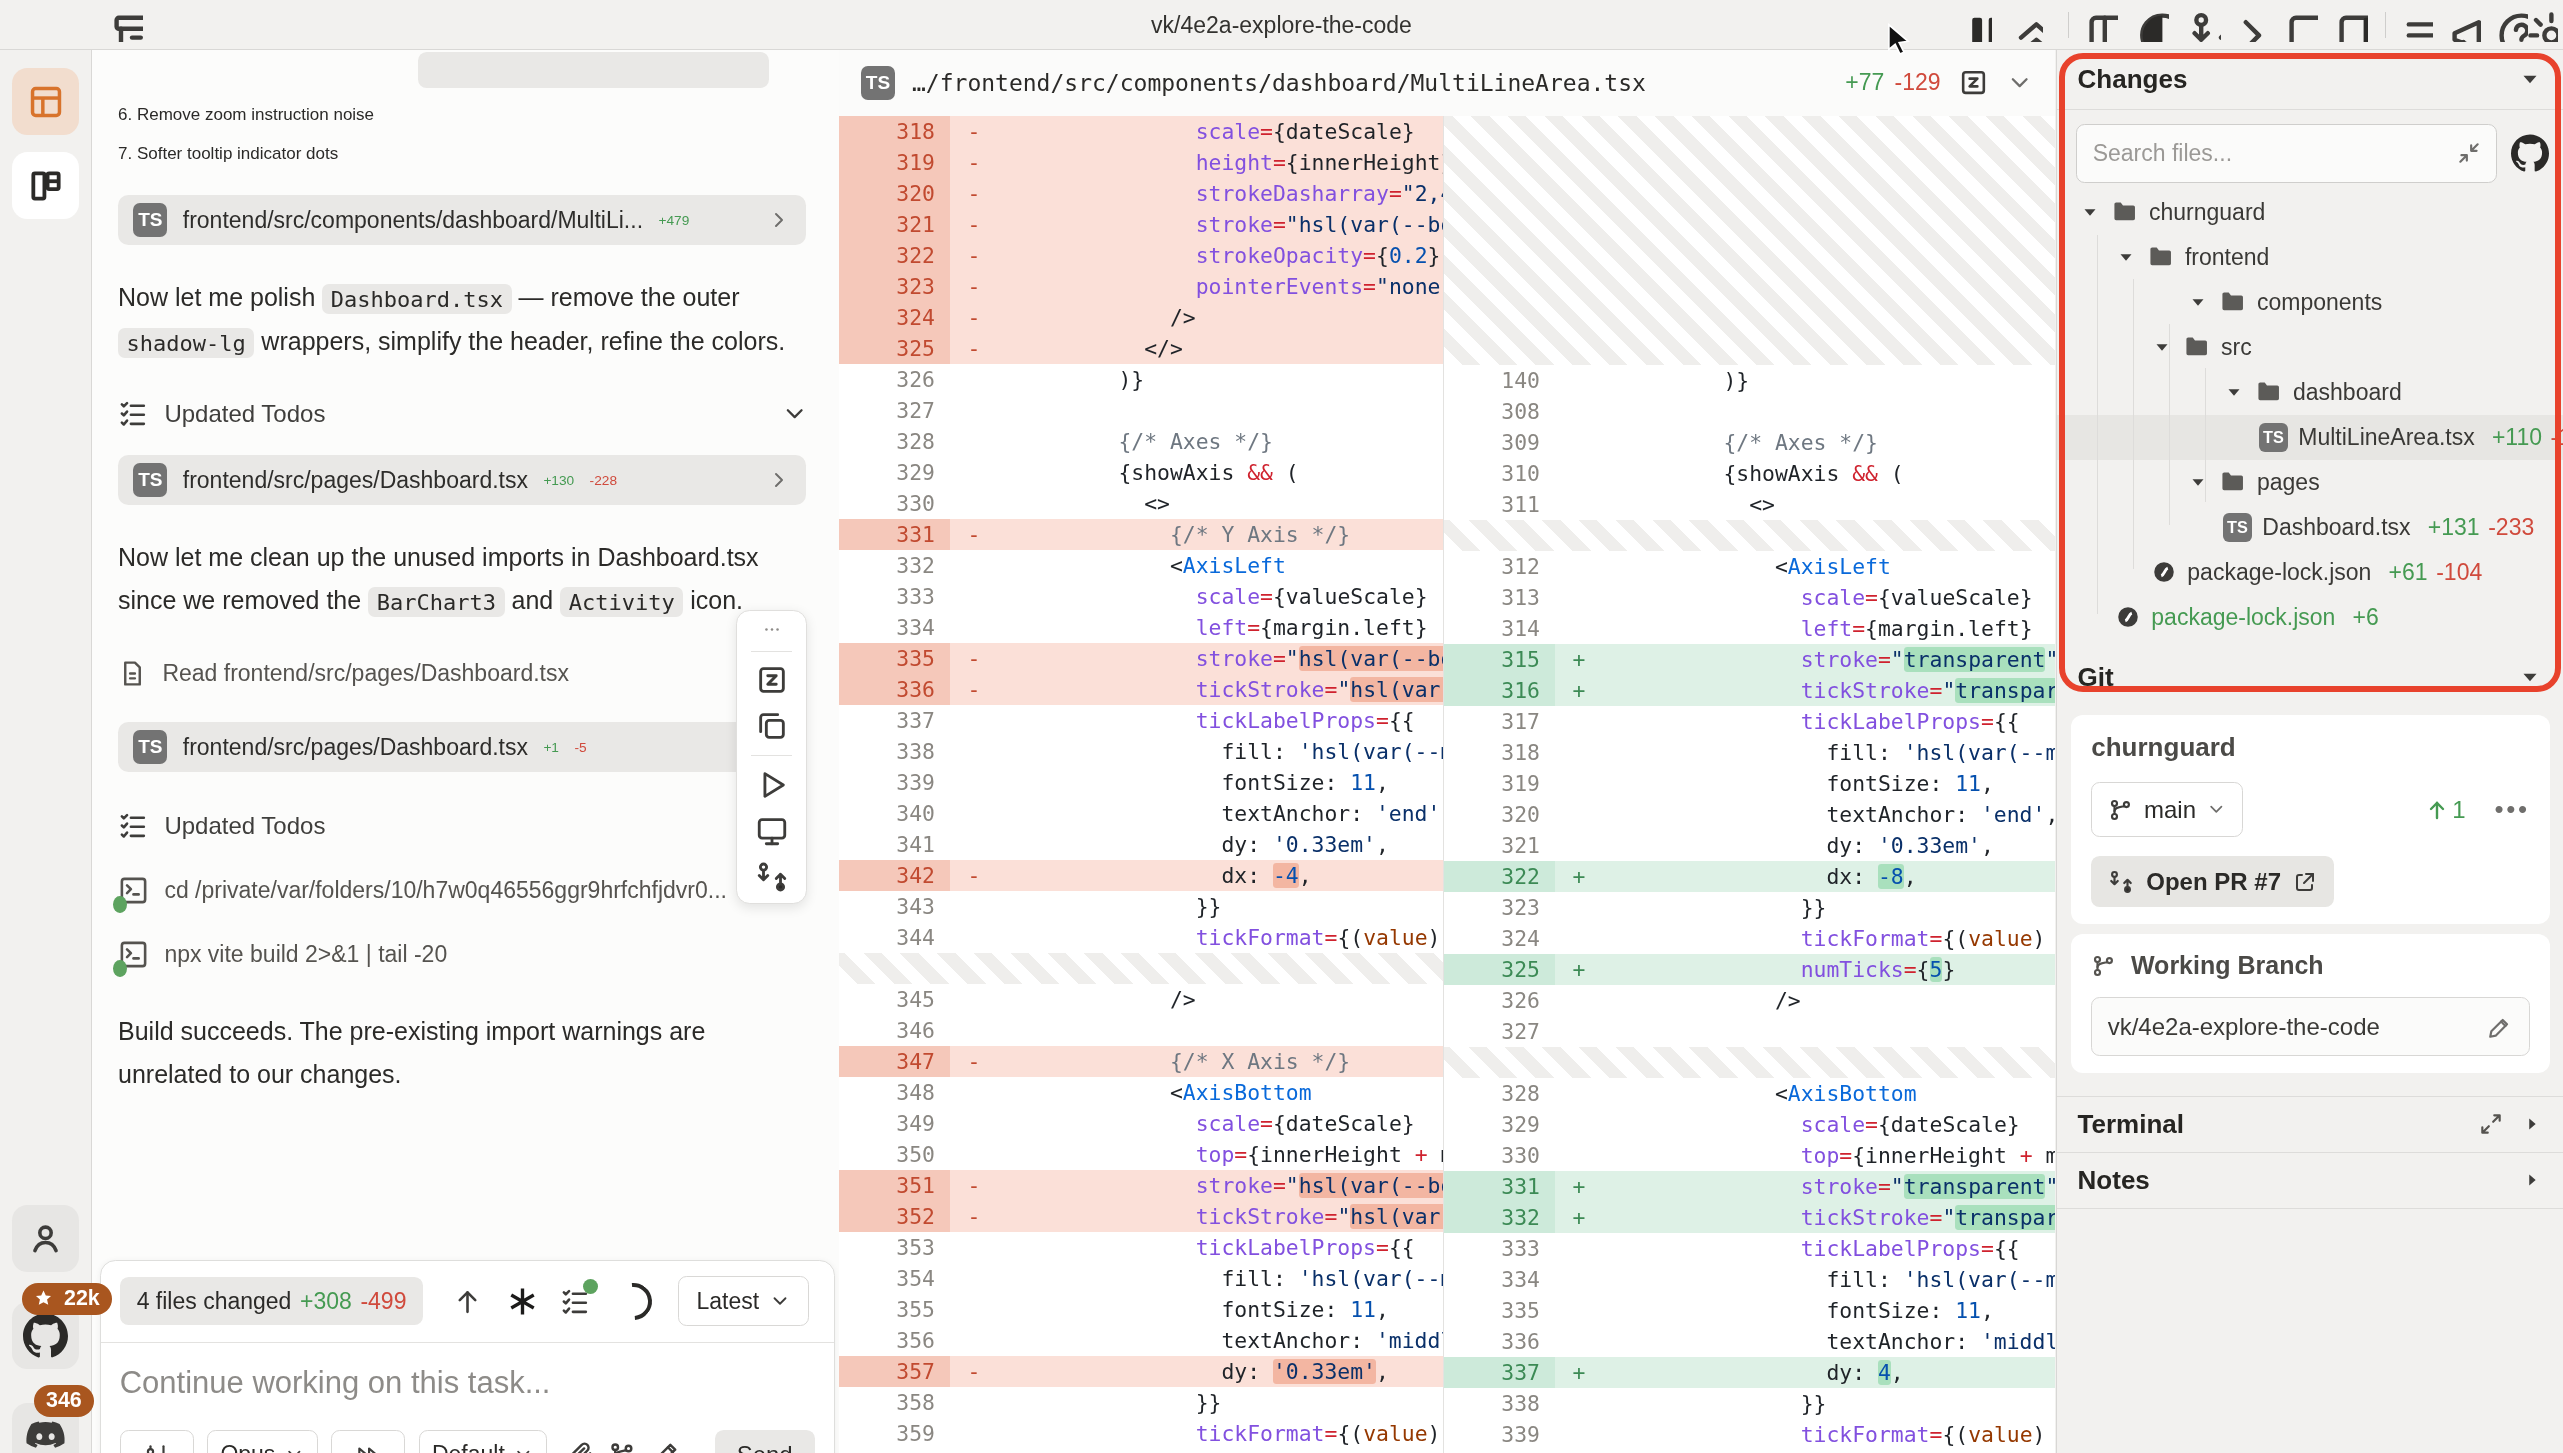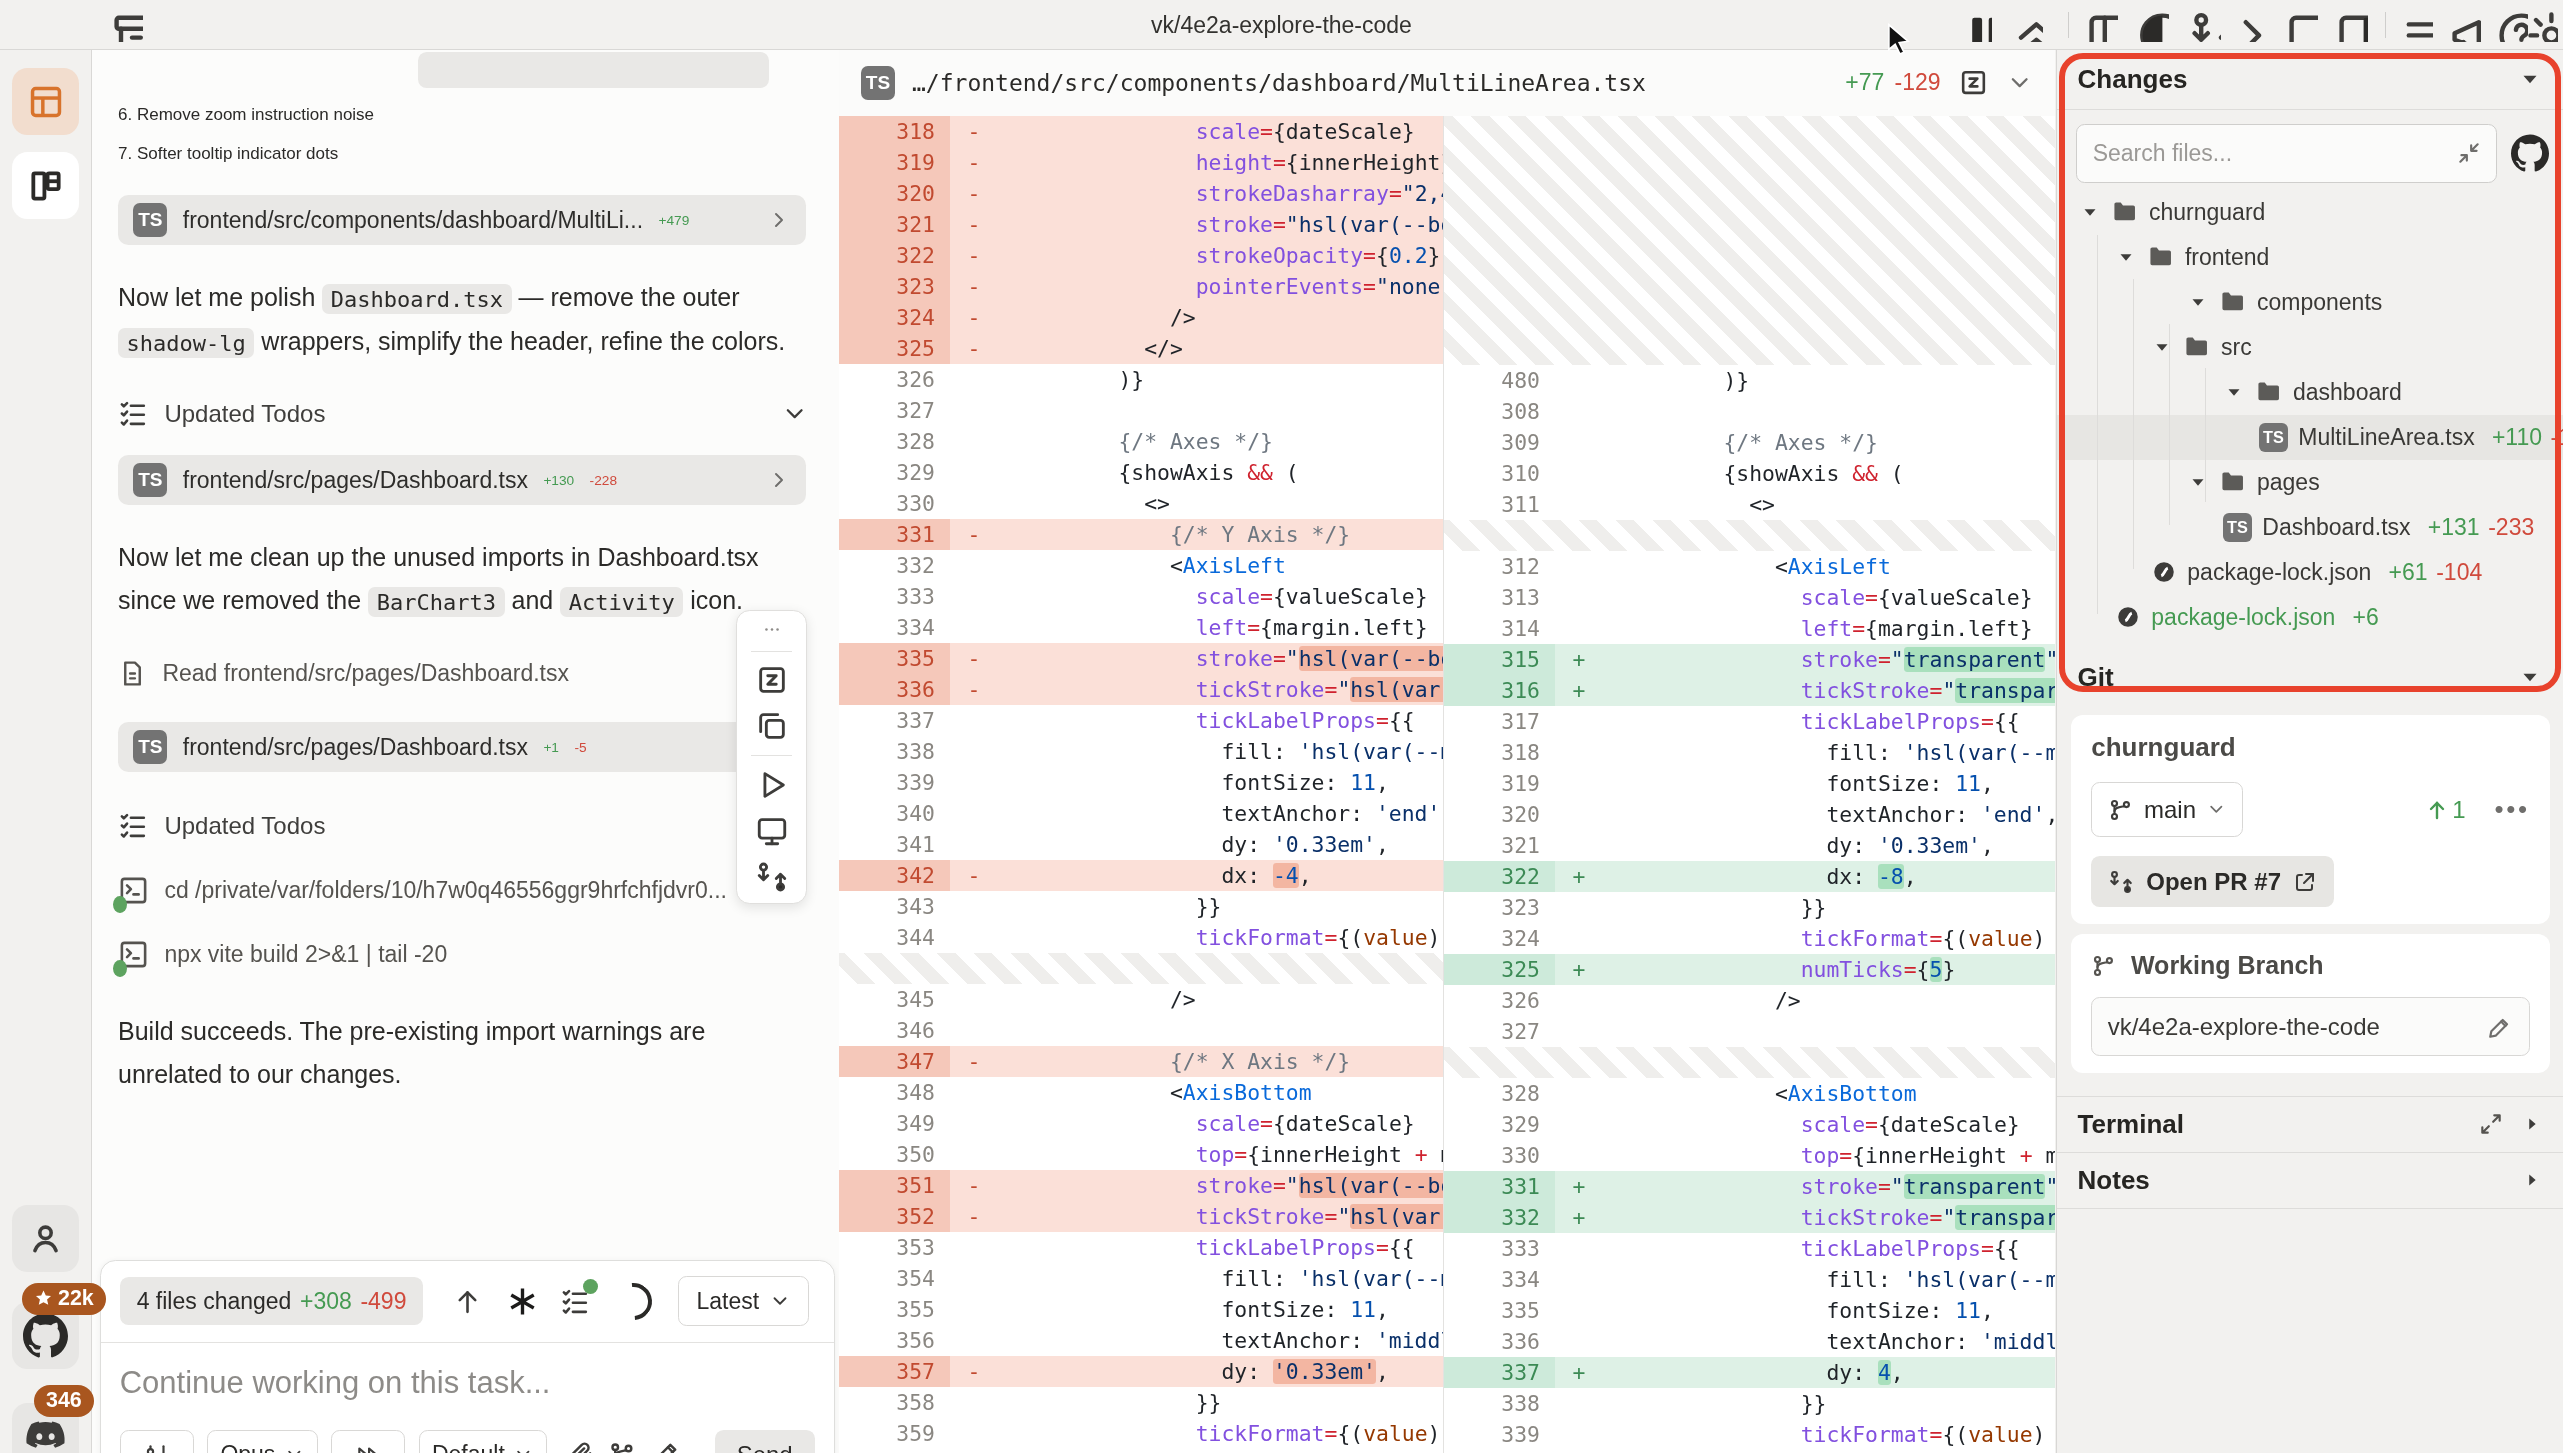--- a/index.html
+++ b/index.html
@@ -10,21 +10,21 @@
 
   
   #topbar{position:absolute;left:0;top:0;width:2563px;height:49px;background:#f2f1ef;border-bottom:0.9px solid #d9d8d6;z-index:30}
   #topbar .title{position:absolute;left:0;right:0;top:12px;text-align:center;font-size:23px;color:#33322f;font-weight:500}
   .tb-ic{position:absolute;top:8.6px;width:33px;height:33px}
   .tb-sep{position:absolute;top:12px;width:0.9px;height:26px;background:#cfcecc}
 
   
   #rail{position:absolute;left:0;top:49px;width:91px;bottom:0;background:#f2f1ef;border-right:0.9px solid #d9d8d6}
   .rail-btn{position:absolute;left:12px;width:67px;height:67px;border-radius:15.4px;display:flex;align-items:center;justify-content:center}
-  .badge{position:absolute;background:#a9561f;color:#fff;font-weight:700;font-size:21.4px;border-radius:22px;padding:3.4px 12px;display:flex;align-items:center;gap:5px;z-index:5}
+  .badge{position:absolute;background:#a9561f;color:#fff;font-weight:700;font-size:21.4px;border-radius:22px;padding:3.4px 12px;display:flex;align-items:center;gap:11px;z-index:5}
 
   
   #chat{position:absolute;left:92px;top:49px;width:747px;bottom:0;background:#fcfcfb;overflow:hidden;border-right:0.9px solid #d9d8d6}
   .chat-in{padding:0 31px 0 26px}
   .pchip{height:36px;background:#e9e8e6;border-radius:8.6px}
   .li{font-size:17px;line-height:39px;color:#2b2a28}
   .fchip{display:flex;align-items:center;gap:15.4px;background:#e9e8e6;border-radius:10.3px;height:50px;padding:0 15.4px;margin-right:1.7px}
   .tsbadge{width:34px;height:34px;border-radius:6.9px;background:#737373;color:#fff;font-weight:700;font-size:19px;display:flex;align-items:center;justify-content:center;flex:none}
   .fchip .path{font-size:23px;color:#2e2d2b;white-space:nowrap;overflow:hidden}
   .plus{color:#459a52}.minus{color:#d04a3c}
@@ -620,21 +620,21 @@
       <div class="drow"><span class="num">353</span><span class="sign"></span><pre><span class="sg d">              </span><span class="sg k">tickLabelProps</span><span class="sg eq">=</span><span class="sg d">{{</span></pre></div>
       <div class="drow"><span class="num">354</span><span class="sign"></span><pre><span class="sg d">                fill: </span><span class="sg s">'hsl(var(--muted-foreground))'</span></pre></div>
       <div class="drow"><span class="num">355</span><span class="sign"></span><pre><span class="sg d">                fontSize: </span><span class="sg n">11</span><span class="sg d">,</span></pre></div>
       <div class="drow"><span class="num">356</span><span class="sign"></span><pre><span class="sg d">                textAnchor: </span><span class="sg s">'middle'</span></pre></div>
       <div class="drow del"><span class="num">357</span><span class="sign">-</span><pre><span class="sg d">                dy: </span><span class="sg s hlr">'0.33em'</span><span class="sg d">,</span></pre></div>
       <div class="drow"><span class="num">358</span><span class="sign"></span><pre><span class="sg d">              }}</span></pre></div>
       <div class="drow"><span class="num">359</span><span class="sign"></span><pre><span class="sg d">              </span><span class="sg k">tickFormat</span><span class="sg eq">=</span><span class="sg d">{(</span><span class="sg v">value</span><span class="sg d">) =&gt;</span></pre></div>
     </div>
   <div id="diff-right" class="dcol">
       <div class="drow gap" style="height: 249px;"></div>
-      <div class="drow"><span class="num">480</span><span class="sign"></span><pre><span class="sg d">        )}</span></pre></div>
+      <div class="drow"><span class="num">140</span><span class="sign"></span><pre><span class="sg d">        )}</span></pre></div>
       <div class="drow"><span class="num">308</span><span class="sign"></span><pre></pre></div>
       <div class="drow"><span class="num">309</span><span class="sign"></span><pre><span class="sg d">        </span><span class="sg c">{/* Axes */}</span></pre></div>
       <div class="drow"><span class="num">310</span><span class="sign"></span><pre><span class="sg d">        {showAxis </span><span class="sg o">&amp;&amp;</span><span class="sg d"> (</span></pre></div>
       <div class="drow"><span class="num">311</span><span class="sign"></span><pre><span class="sg d">          &lt;&gt;</span></pre></div>
       <div class="drow gap" style="height: 31px;"></div>
       <div class="drow"><span class="num">312</span><span class="sign"></span><pre><span class="sg d">            &lt;</span><span class="sg t">AxisLeft</span></pre></div>
       <div class="drow"><span class="num">313</span><span class="sign"></span><pre><span class="sg d">              </span><span class="sg k">scale</span><span class="sg eq">=</span><span class="sg d">{valueScale}</span></pre></div>
       <div class="drow"><span class="num">314</span><span class="sign"></span><pre><span class="sg d">              </span><span class="sg k">left</span><span class="sg eq">=</span><span class="sg d">{margin.left}</span></pre></div>
       <div class="drow add"><span class="num">315</span><span class="sign">+</span><pre><span class="sg d">              </span><span class="sg k">stroke</span><span class="sg eq">=</span><span class="sg s">"</span><span class="sg s hlg">transparent</span><span class="sg s">"</span></pre></div>
       <div class="drow add"><span class="num">316</span><span class="sign">+</span><pre><span class="sg d">              </span><span class="sg k">tickStroke</span><span class="sg eq">=</span><span class="sg s">"</span><span class="sg s hlg">transparent"</span></pre></div>

